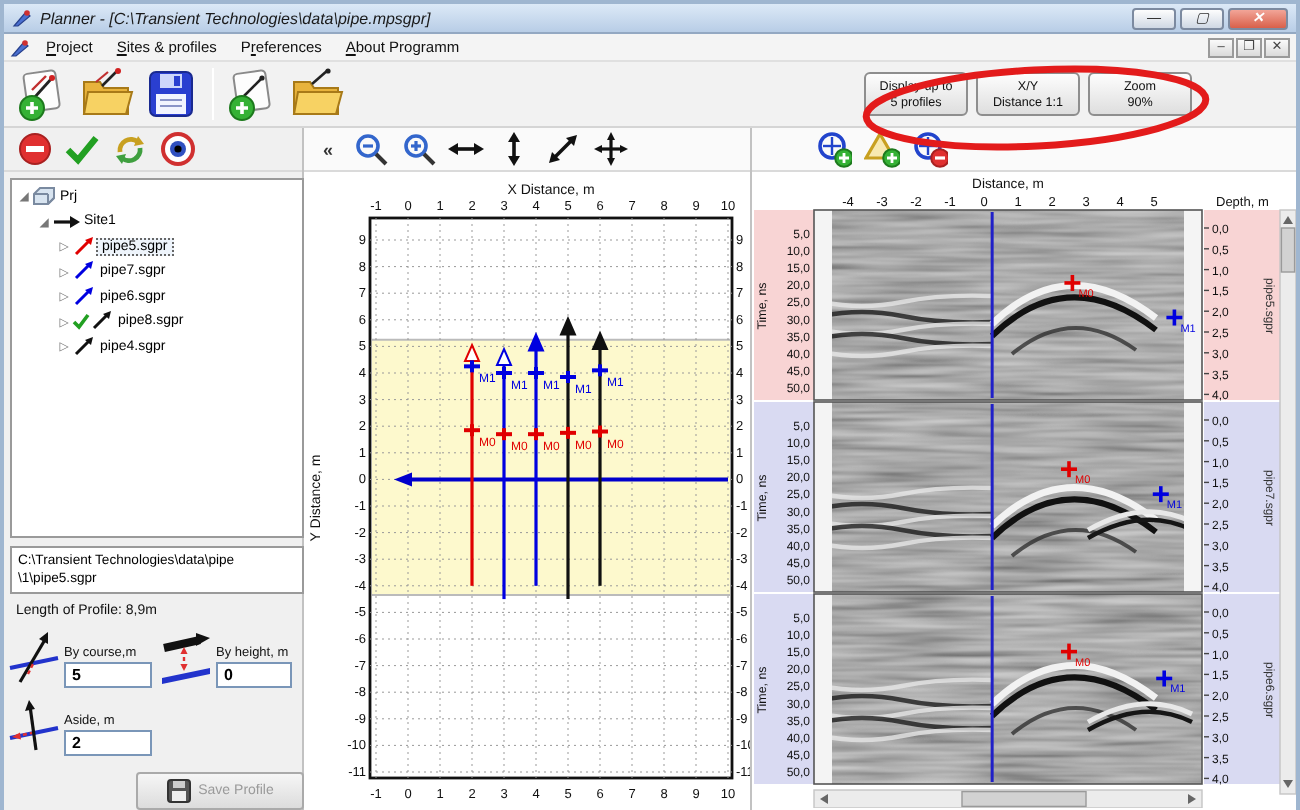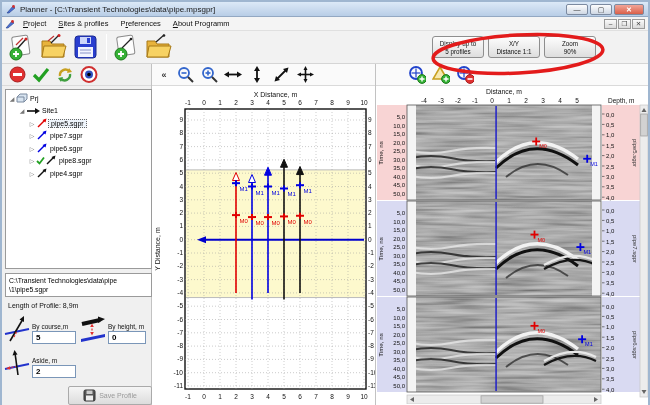--- a/index.html
+++ b/index.html
@@ -1,19 +1,19 @@
 <!DOCTYPE html>
 <html><head>
 <meta charset="utf-8">
 <style>
   * { margin:0; padding:0; box-sizing:border-box; }
   html,body { width:650px; height:405px; font-family:"Liberation Sans",sans-serif; background:#e8e8e8; overflow:hidden; }
   .win { position:absolute; inset:0; border:2px solid #9fb6d0; outline:1px solid #5c7ca3; background:#f0f0f0; }
   
-  .titlebar { height:15px; background:linear-gradient(#dce9f7,#b8cde6); display:flex; align-items:center; padding:0 4px; border-bottom:1px solid #93a8c2; }
+  .titlebar { height:15px; background:linear-gradient(#dce9f7,#b8cde6); display:flex; align-items:center; padding:0 4px; border-bottom:1px solid #93a8c2;font-style:italic; }
   .titlebar .title { font-size:8px; color:#1a1a1a; margin-left:4px; flex:1; white-space:nowrap; overflow:hidden; }
   .win-btn { width:22px; height:11px; margin-left:2px; border:1px solid #7c8aa0; border-radius:2px; background:linear-gradient(#fdfdfd,#cfd8e4); font-size:7px; line-height:9px; text-align:center; color:#333; }
   .win-btn.close { background:linear-gradient(#f2a598,#d9604a); color:#fff; font-weight:bold; width:30px; }
   
   .menubar { height:14px; background:#f4f4f4; display:flex; align-items:center; padding:0 3px; border-bottom:1px solid #e0e0e0; }
   .menu-item { font-size:7.5px; color:#111; padding:1px 6px; }
   .menu-item u { text-decoration:underline; }
   .mdi-ctl { width:13px; height:10px; margin-left:1px; border:1px solid #9a9a9a; background:linear-gradient(#fafafa,#dadada); font-size:6.5px; line-height:8px; text-align:center; color:#444; }
   
   .toolbar { height:33px; background:#f2f2f2; display:flex; align-items:center; padding:0 4px; border-bottom:1px solid #d5d5d5; position:relative; }

